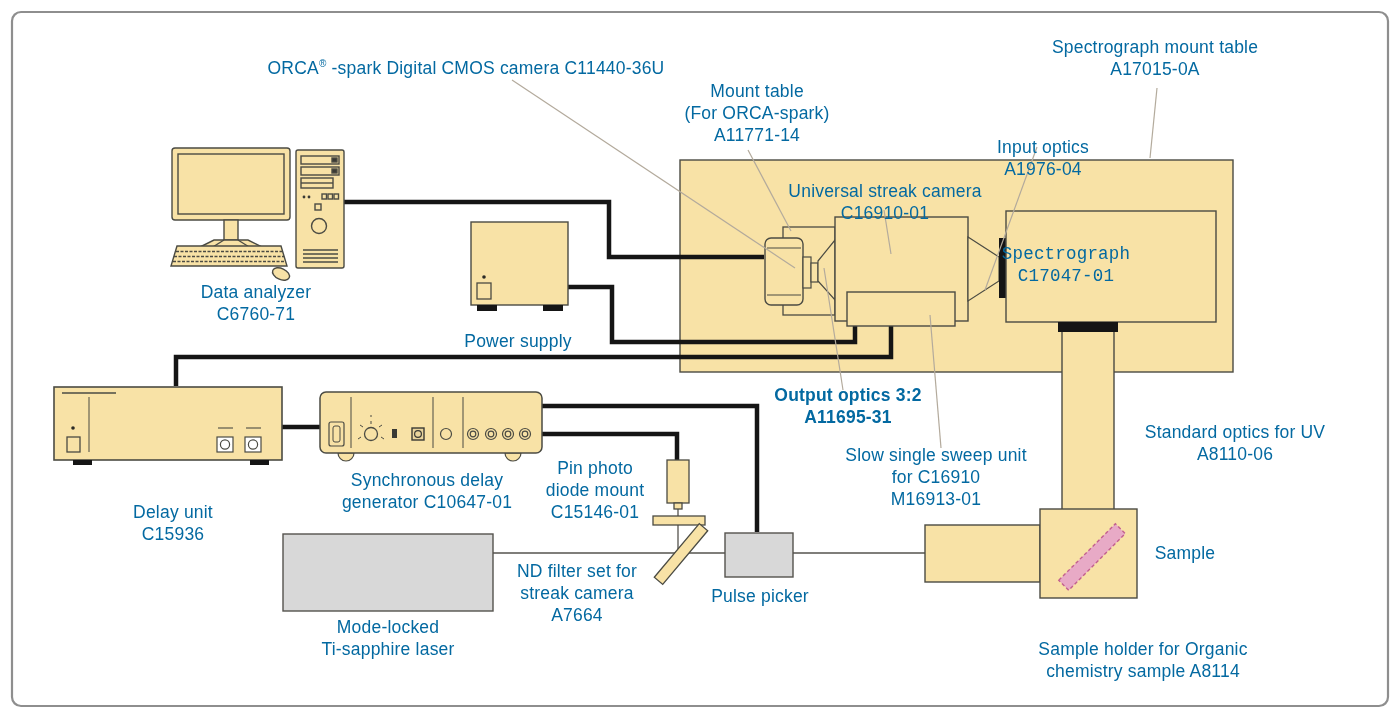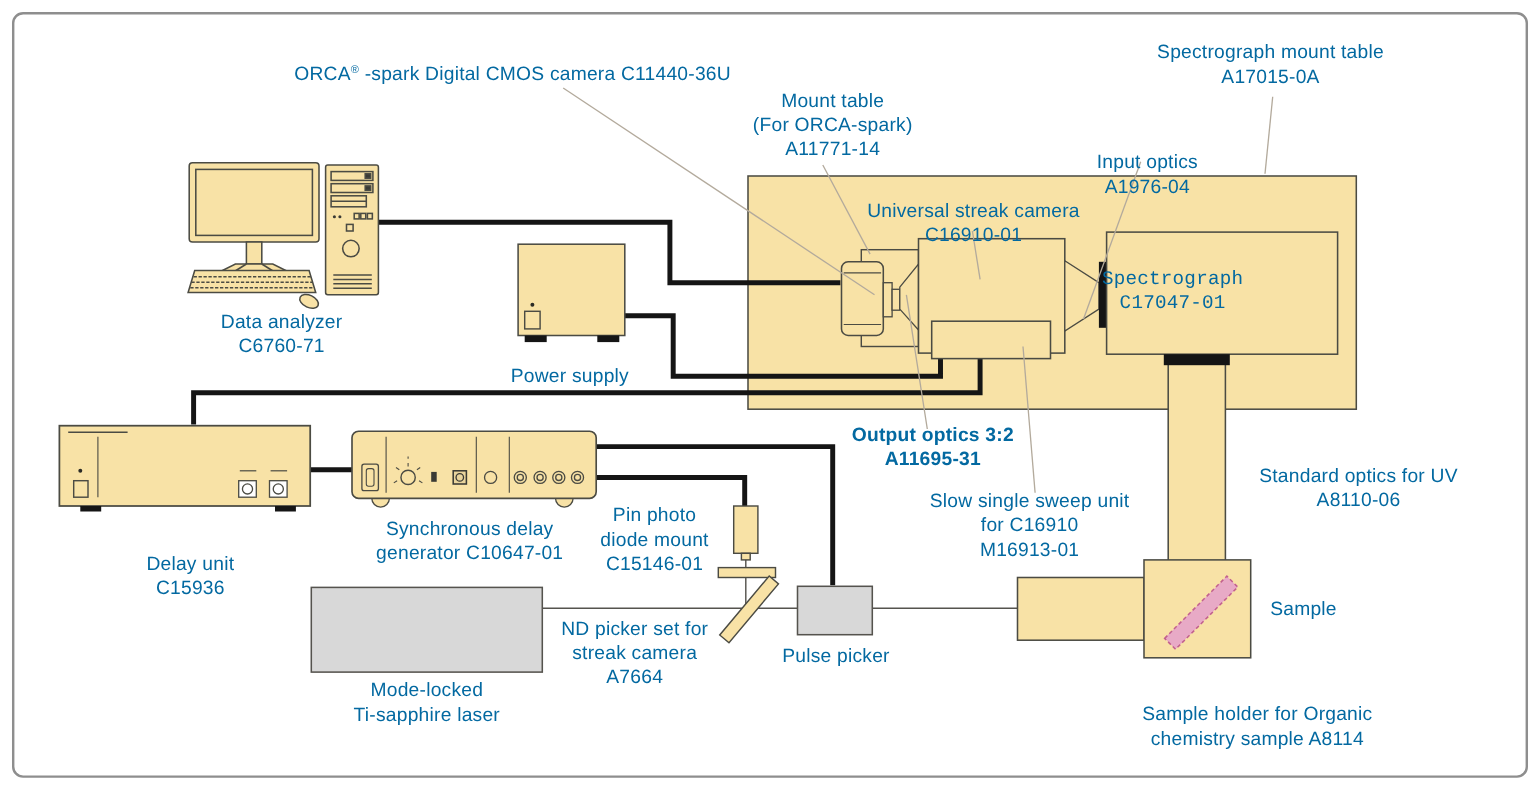--- a/index.html
+++ b/index.html
@@ -223,21 +223,21 @@
   <span class="line">generator C10647-01</span>
 </div>
 
 <div class="label" style="left:595px;top:457px;">
   <span class="line">Pin photo</span>
   <span class="line">diode mount</span>
   <span class="line">C15146-01</span>
 </div>
 
 <div class="label" style="left:577px;top:560px;">
-  <span class="line">ND picker set for</span>
+  <span class="line">ND filter set for</span>
   <span class="line">streak camera</span>
   <span class="line">A7664</span>
 </div>
 
 <div class="label" style="left:760px;top:585px;">
   <span class="line">Pulse picker</span>
 </div>
 
 <div class="label" style="left:388px;top:616px;">
   <span class="line">Mode-locked</span>

